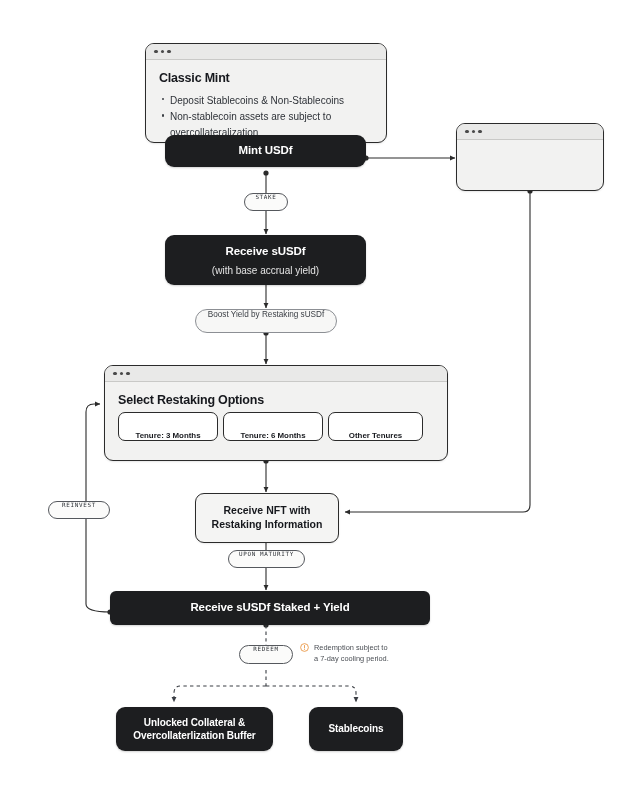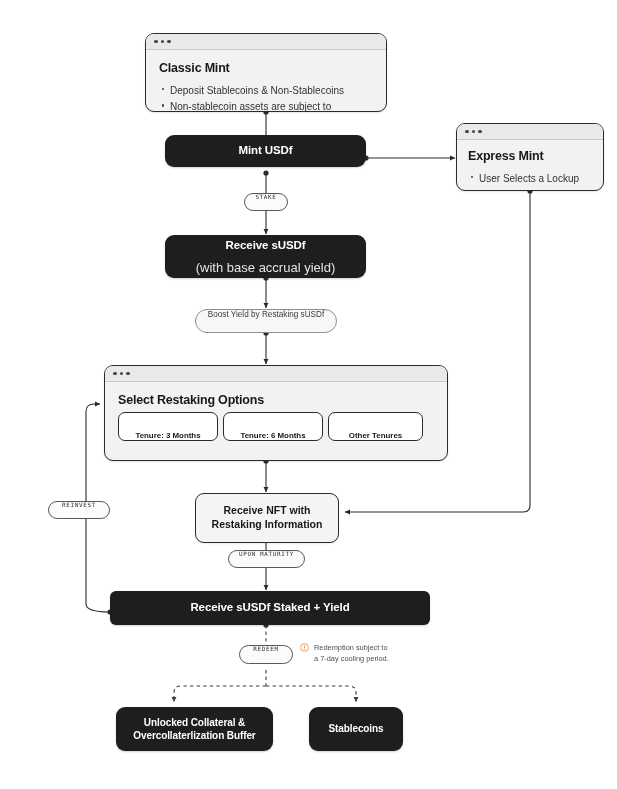--- a/index.html
+++ b/index.html
@@ -99,21 +99,21 @@
     text-align: center;
     box-shadow: 0 1px 2px rgba(0,0,0,0.18);
   }
   .dark .t1 {
     font-size: 11.5px;
     font-weight: bold;
     letter-spacing: -0.1px;
     line-height: 1.34;
   }
   .dark .t2 {
-    font-size: 13px;
+    font-size: 10px;
     font-weight: normal;
     color: #e4e4e4;
     margin-top: 6px;
   }
   .dark.small .t1 { font-size: 10px; line-height: 1.35; }
 
   
   .lightbox {
     background: #f4f4f3;
     border: 1px solid #2b2b2b;
@@ -238,21 +238,21 @@
 
     <g stroke="#3a3e44" stroke-width="1.1" fill="none" stroke-dasharray="3.4 3.2">
       <circle cx="266" cy="625" r="2.6" fill="#2b2b2b" stroke="none" stroke-dasharray="0"></circle>
       <line x1="266" y1="625" x2="266" y2="645"></line>
       <path d="M266,670 L266,686"></path>
       <path d="M266,686 L181,686 Q174,686 174,693 L174,702" marker-end="url(#arrowdash)"></path>
       <path d="M266,686 L349,686 Q356,686 356,693 L356,702" marker-end="url(#arrowdash)"></path>
     </g>
   </svg>
 
-  <div class="node panel" style="left:145px; top:33px; width:242px; height:79px;">
+  <div class="node panel" style="left:145px; top:43px; width:242px; height:100px;">
     <div class="panel-bar">
       <span class="dot"></span>
       <span class="dot"></span>
       <span class="dot"></span>
     </div>
     <div class="panel-body">
       <div class="panel-title">Classic Mint</div>
       <ul class="bullets">
         <li>Deposit Stablecoins &amp; Non-Stablecoins</li>
         <li>Non-stablecoin assets are subject to overcollateralization</li>
@@ -263,33 +263,27 @@
   <div class="node dark" style="left:165px; top:135px; width:201px; height:32px;">
     <div class="t1">Mint USDf</div>
   </div>
 
   <div class="node panel" style="left:456px; top:123px; width:148px; height:68px;">
     <div class="panel-bar">
       <span class="dot"></span>
       <span class="dot"></span>
       <span class="dot"></span>
     </div>
-    <div class="panel-body" style="padding:9px 11px 10px 11px;">
-      <div class="panel-title">Express Mint</div>
-      <ul class="bullets">
-        <li>User Selects a Lockup Tenure</li>
-      </ul>
-    </div>
   </div>
 
   <div class="node pill tag" style="left:244px; top:193px; width:44px; height:18px;">
     <span>STAKE</span>
   </div>
 
-  <div class="node dark" style="left:165px; top:235px; width:201px; height:43px;">
+  <div class="node dark" style="left:165px; top:235px; width:201px; height:50px;">
     <div class="t1">Receive sUSDf</div>
     <div class="t2">(with base accrual yield)</div>
   </div>
 
   <div class="node pill wide" style="left:195px; top:309px; width:142px; height:24px;">
     <span>Boost Yield by Restaking sUSDf</span>
   </div>
 
   <div class="node panel" style="left:104px; top:365px; width:344px; height:96px;">
     <div class="panel-bar">

